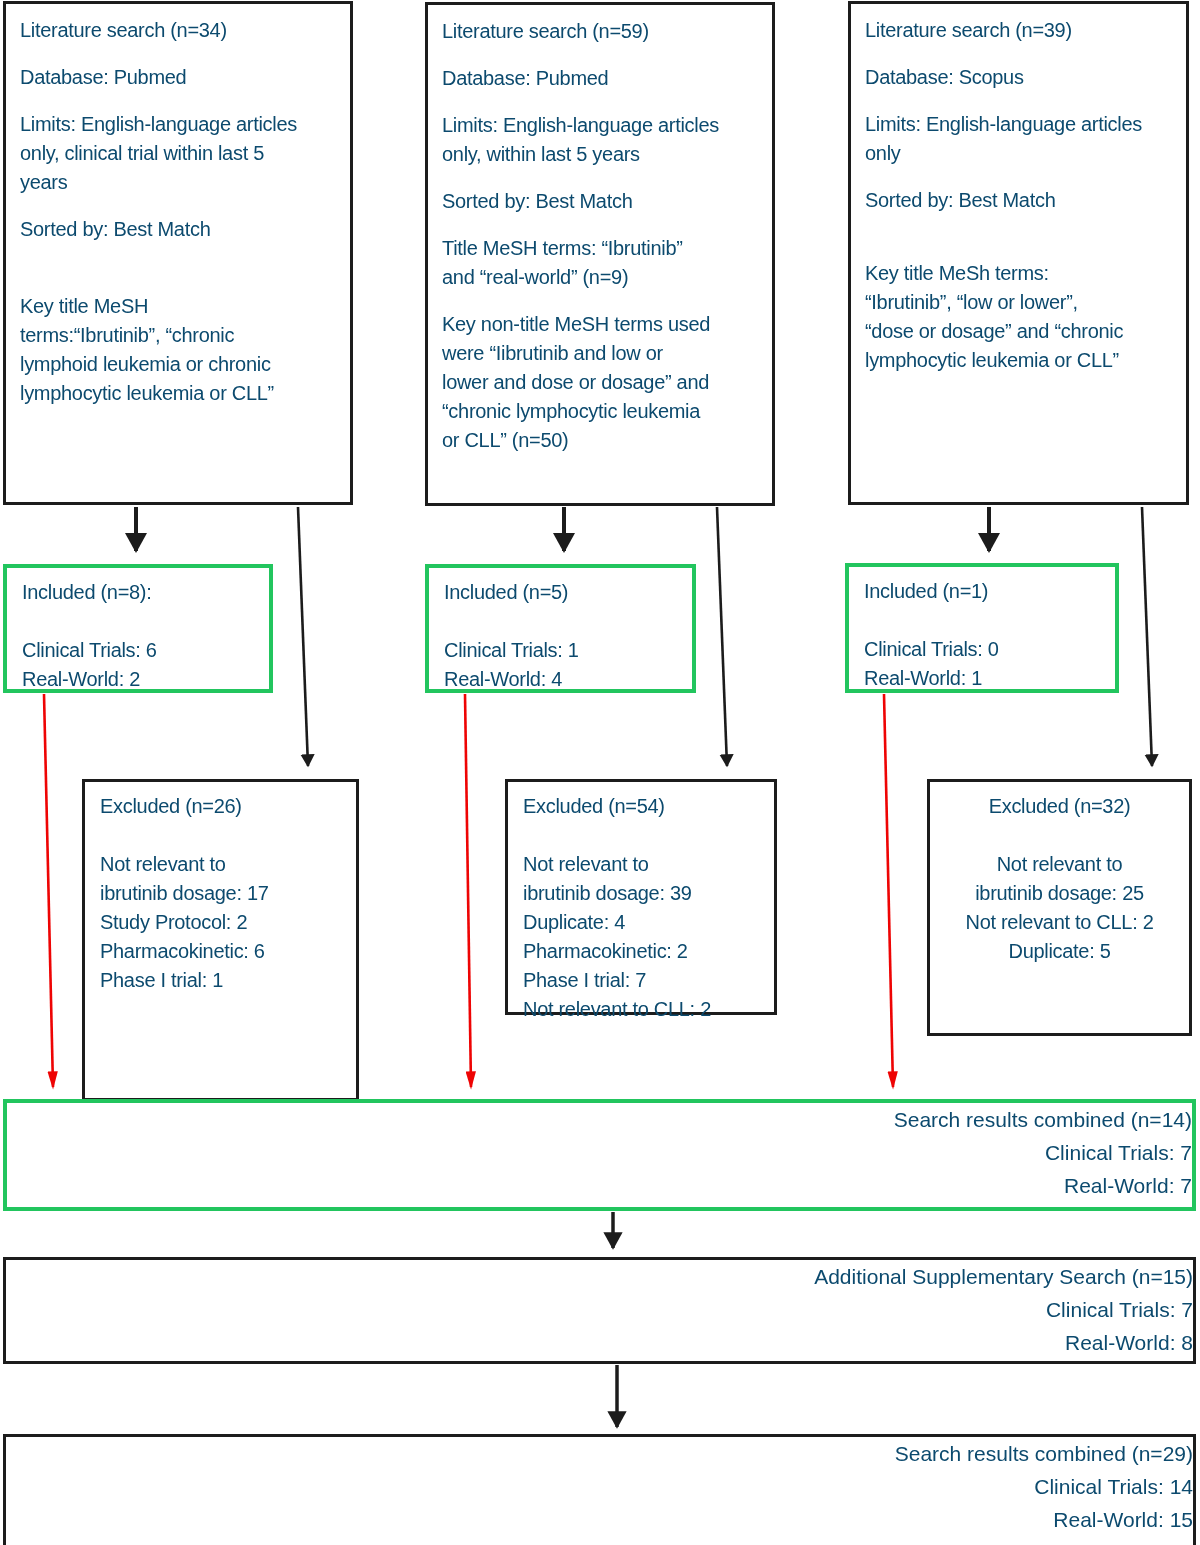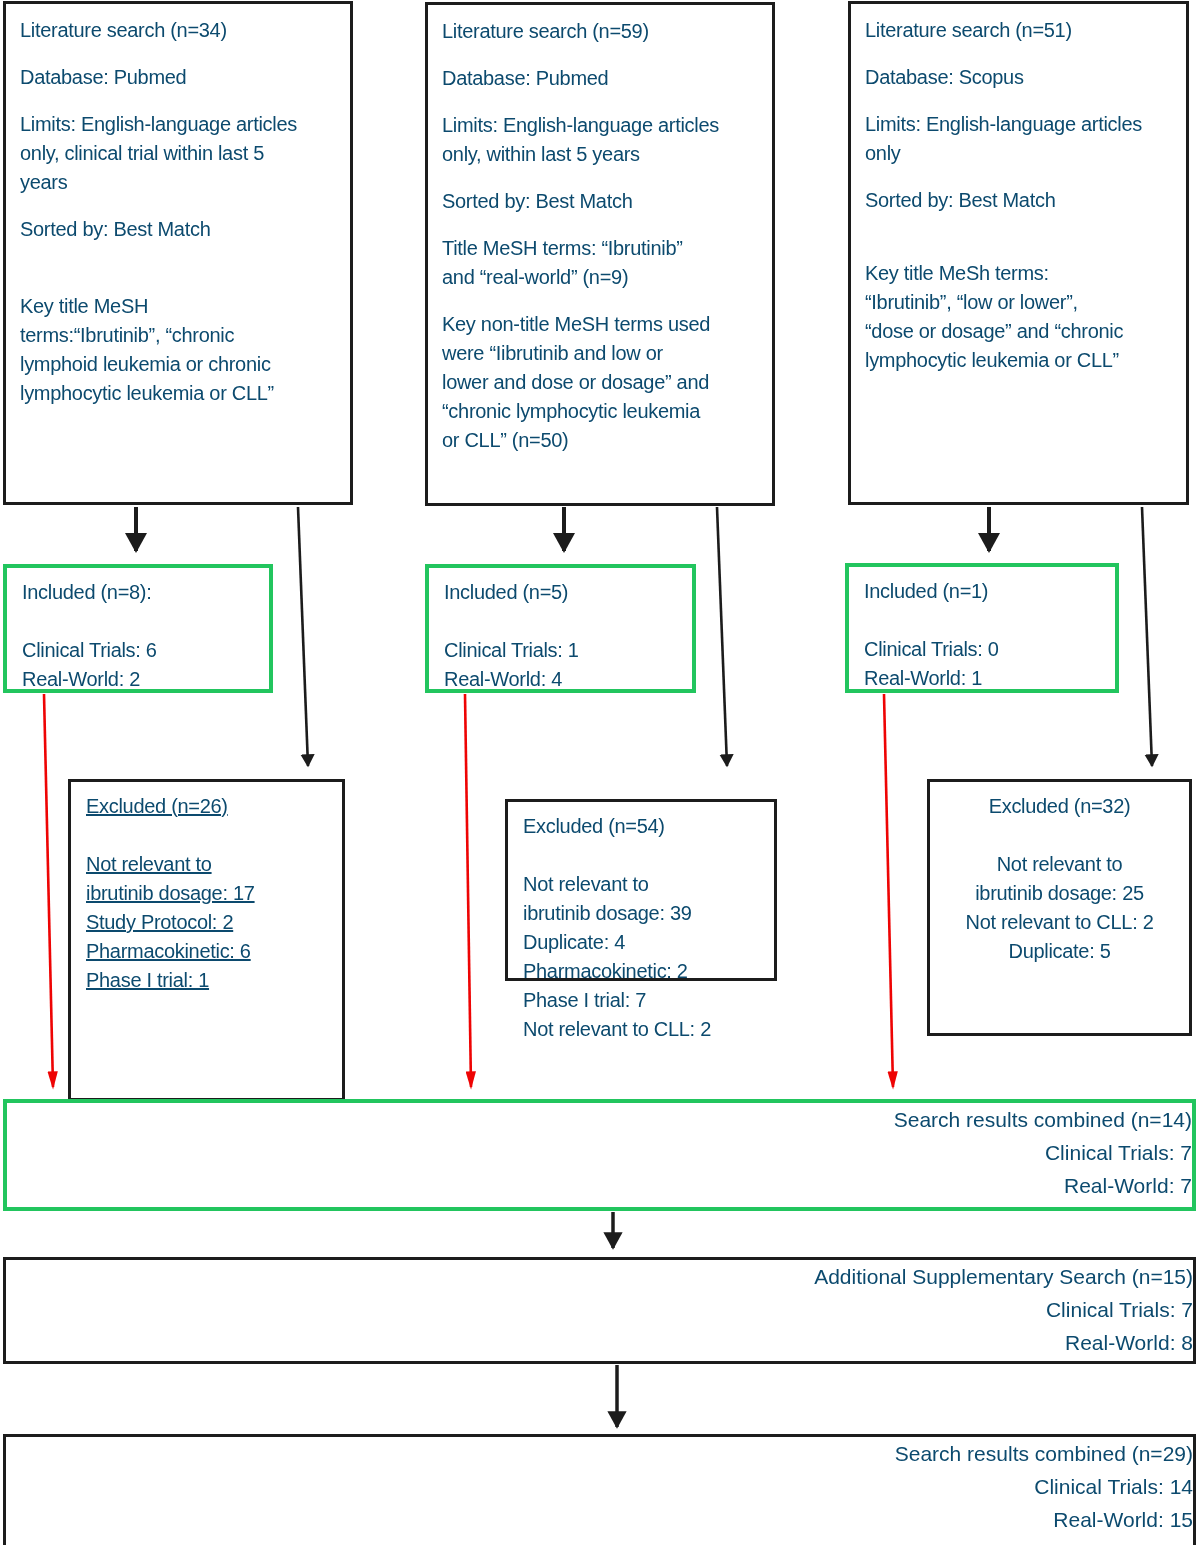--- a/index.html
+++ b/index.html
@@ -79,21 +79,21 @@
     <p>Title MeSH terms: “Ibrutinib”
 and “real-world” (n=9)</p>
     <p>Key non-title MeSH terms used
 were “Iibrutinib and low or
 lower and dose or dosage” and
 “chronic lymphocytic leukemia
 or CLL” (n=50)</p>
   </div>
 
   <div class="box lit" style="left:848px; top:1px; width:341px; height:504px;">
-    <p>Literature search (n=51)</p>
+    <p>Literature search (n=39)</p>
     <p>Database: Scopus</p>
     <p>Limits: English-language articles
 only</p>
     <p>Sorted by: Best Match</p>
     <p class="gap-xxl">Key title MeSh terms:
 “Ibrutinib”, “low or lower”,
 “dose or dosage” and “chronic
 lymphocytic leukemia or CLL”</p>
   </div>
 
@@ -109,30 +109,30 @@
 Clinical Trials: 1
 Real-World: 4</div>
   </div>
   <div class="box red" style="left:845px; top:563px; width:274px; height:130px;">
     <div class="pre">Included (n=1)
 
 Clinical Trials: 0
 Real-World: 1</div>
   </div>
 
-  <div class="box" style="left:68px; top:779px; width:277px; height:322px;text-decoration:underline;">
+  <div class="box" style="left:82px; top:779px; width:277px; height:322px;">
     <div class="pre">Excluded (n=26)
 
 Not relevant to
 ibrutinib dosage: 17
 Study Protocol: 2
 Pharmacokinetic: 6
 Phase I trial: 1</div>
   </div>
-  <div class="box" style="left:505px; top:779px; width:272px; height:182px;margin-top:20px;">
+  <div class="box" style="left:505px; top:779px; width:272px; height:236px;">
     <div class="pre">Excluded (n=54)
 
 Not relevant to
 ibrutinib dosage: 39
 Duplicate: 4
 Pharmacokinetic: 2
 Phase I trial: 7
 Not relevant to CLL: 2</div>
   </div>
   <div class="box" style="left:927px; top:779px; width:265px; height:257px;text-align:center;">

